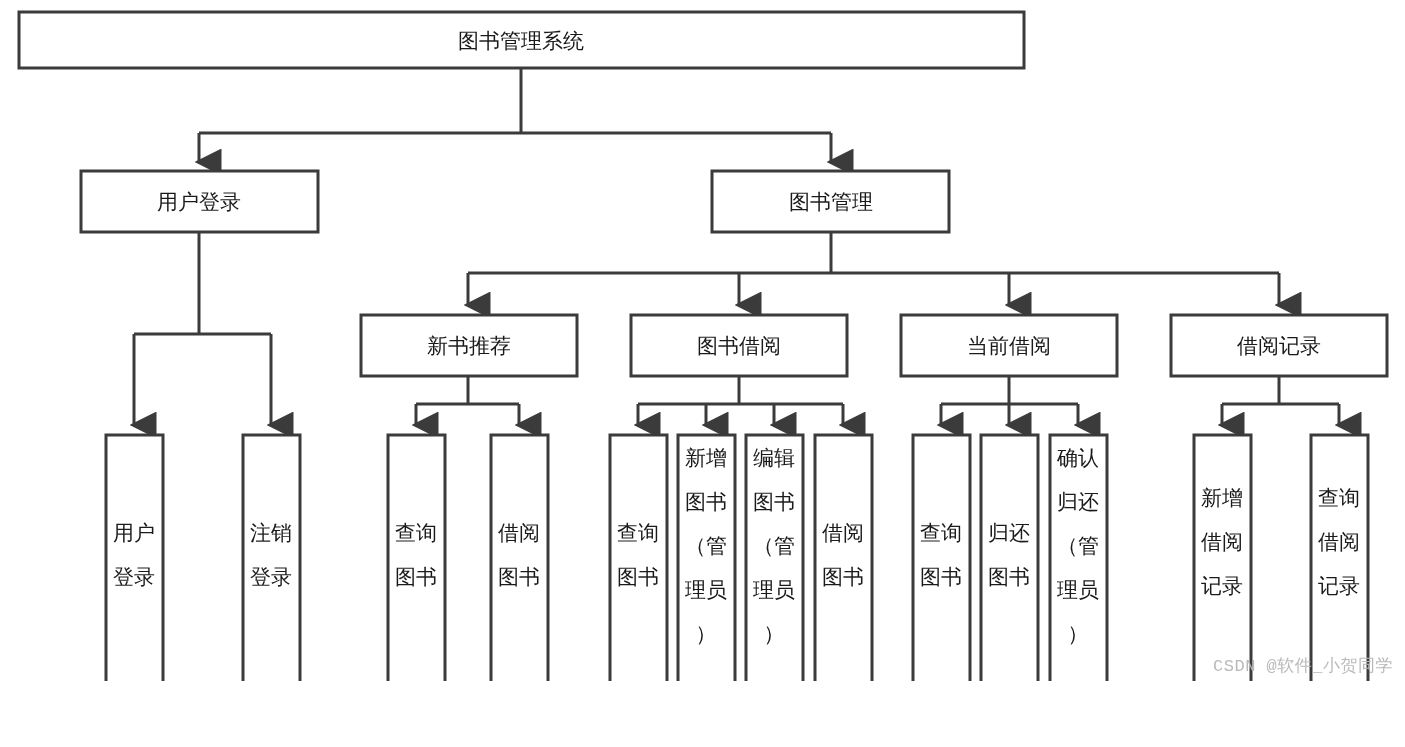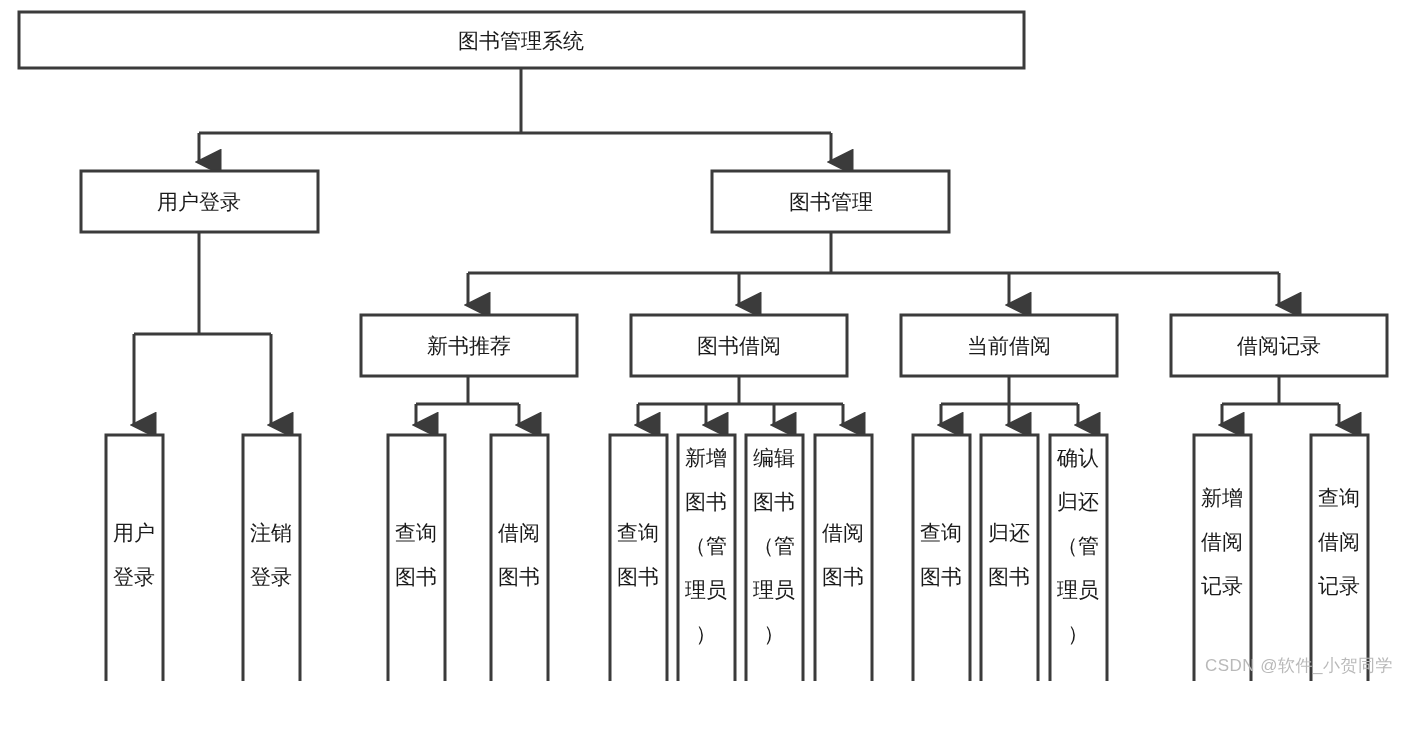--- a/index.html
+++ b/index.html
@@ -45,21 +45,21 @@
   .node-label-v {
     font-family: "DejaVu Sans", "Liberation Sans", sans-serif;
     font-size: 21px;
     fill: #1a1a1a;
     text-anchor: middle;
   }
   .watermark {
     position: absolute;
     right: 12px;
     bottom: 4px;
-    font-family: Liberation Sans, sans-serif;
+    font-family: Liberation Mono, monospace;
     font-size: 17px;
     color: #b9b9b9;
     white-space: nowrap;
     letter-spacing: 0.5px;
   }
 </style>
 </head>
 <body>
 
 <div id="page">

